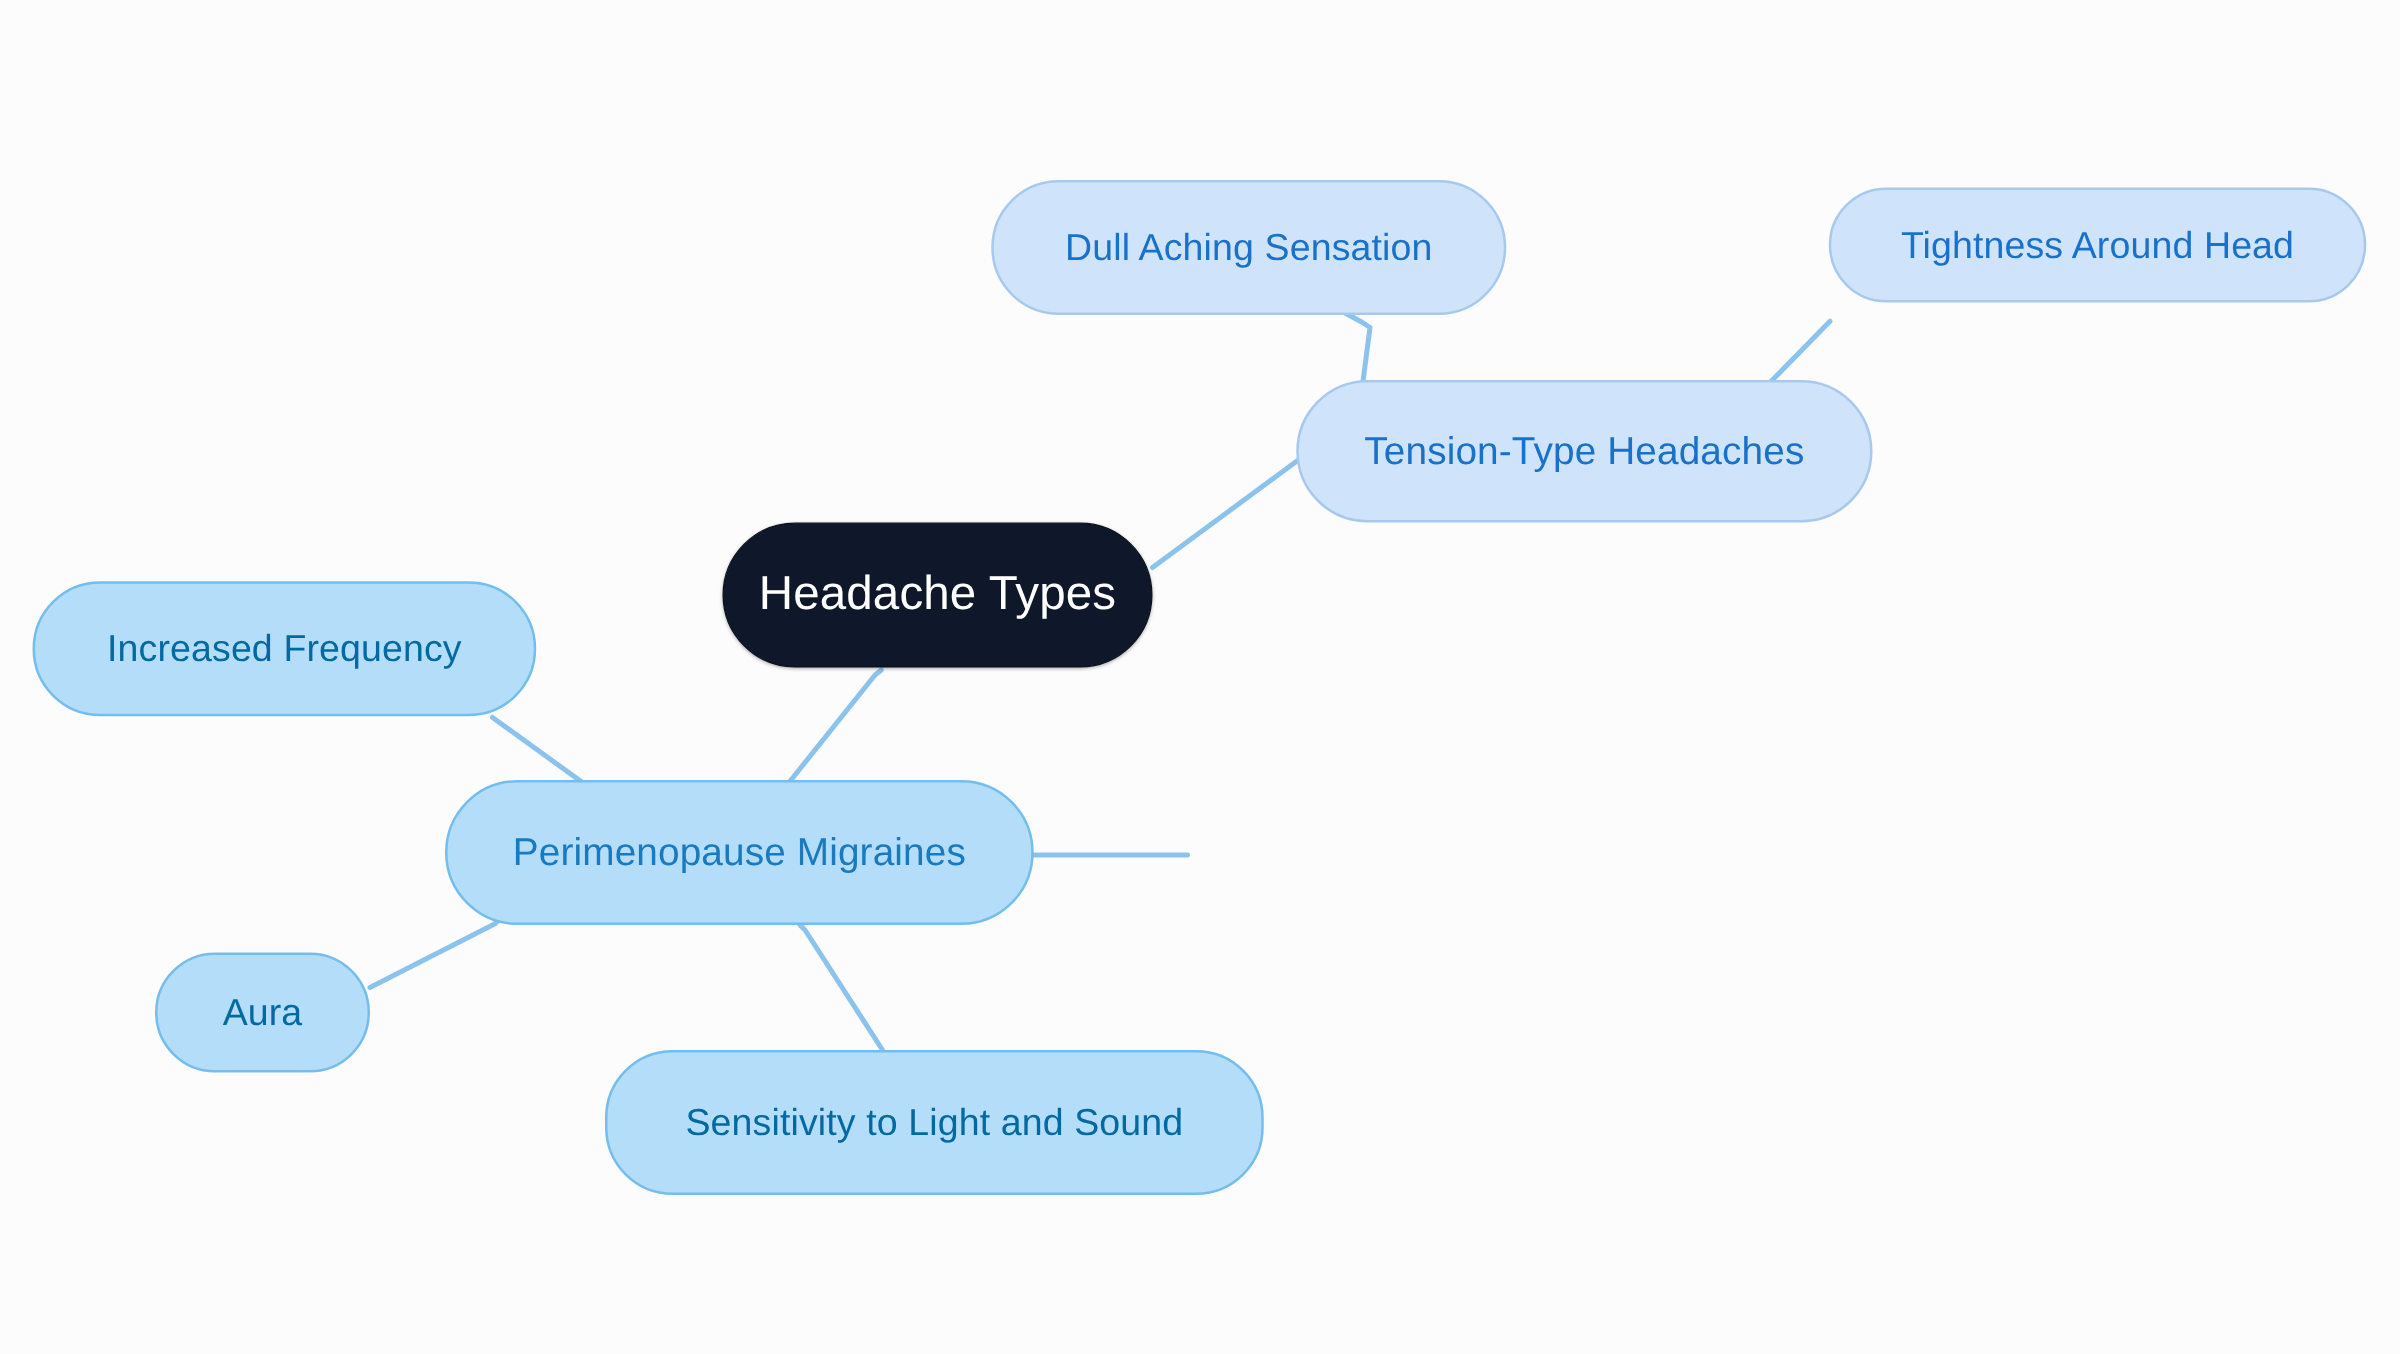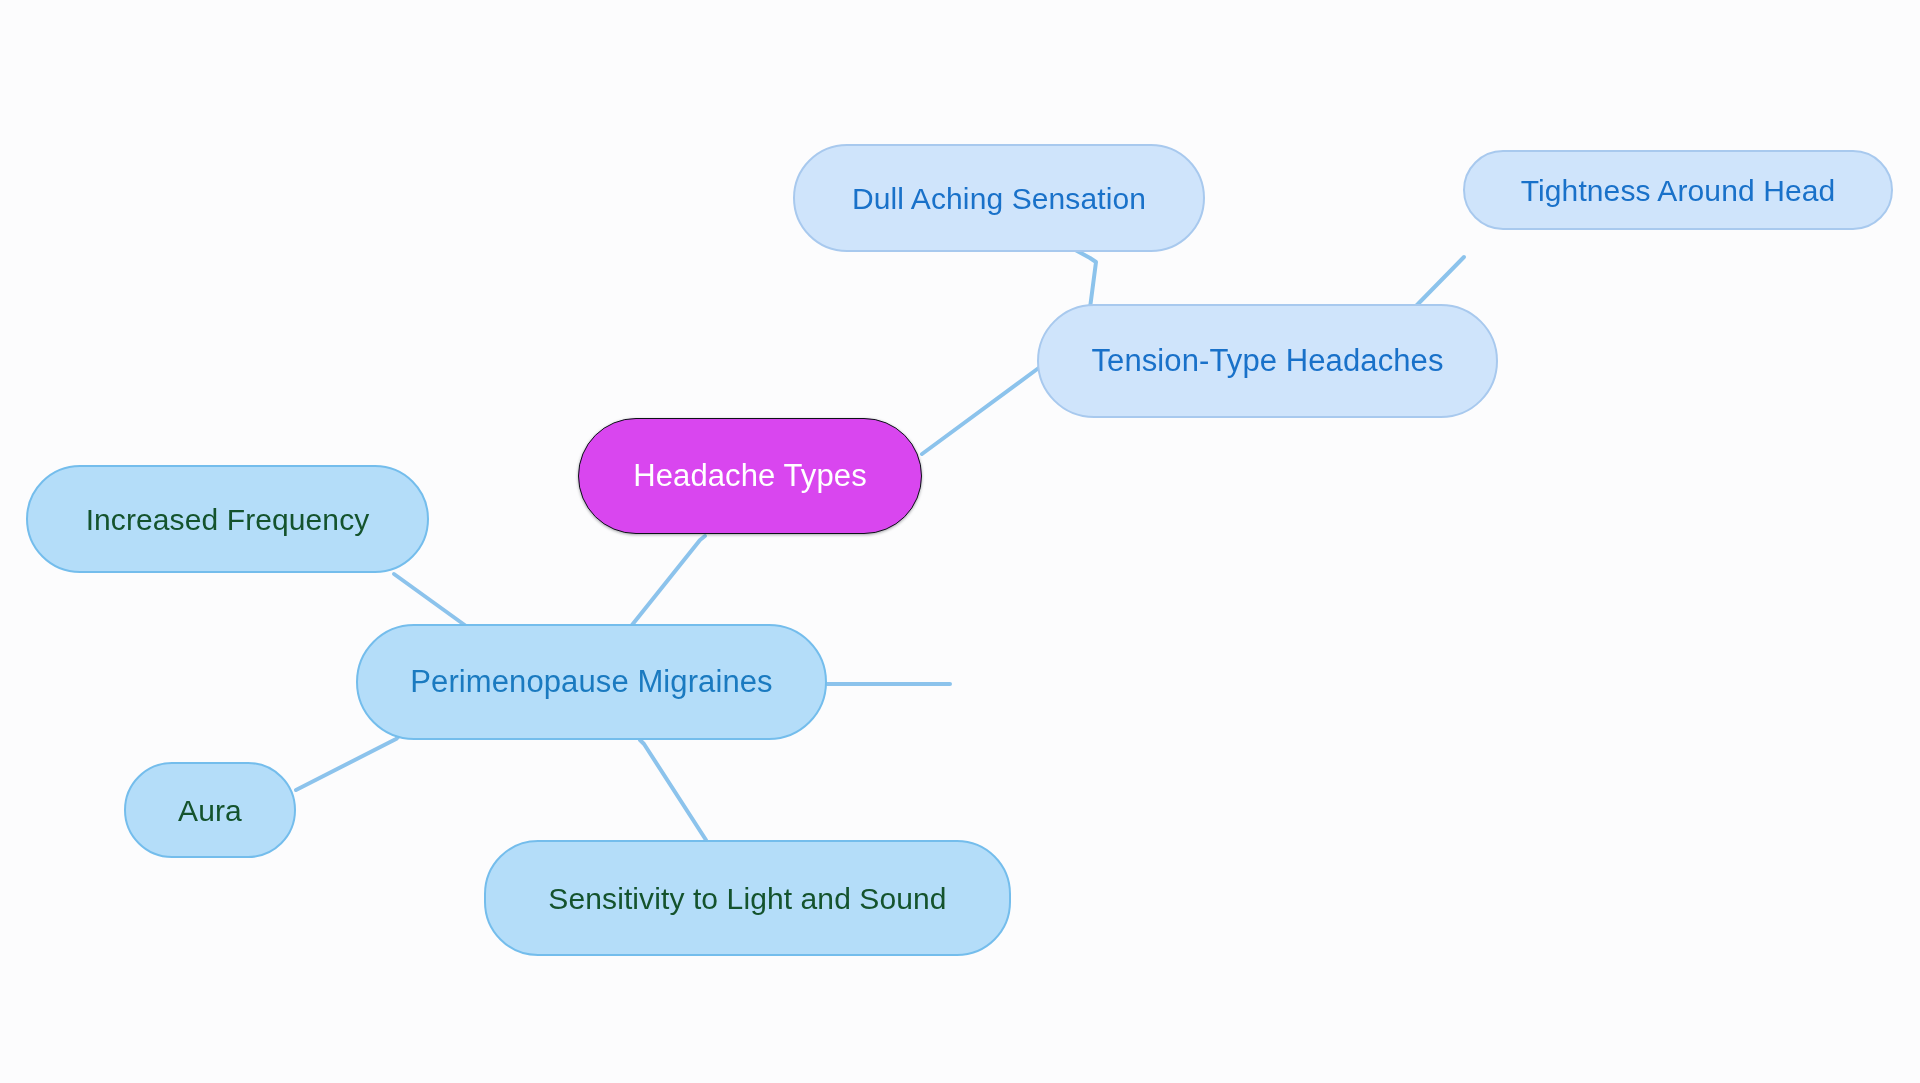--- a/index.html
+++ b/index.html
@@ -33,25 +33,25 @@
     justify-content: center;
     text-align: center;
     white-space: nowrap;
     letter-spacing: 0.1px;
   }
   .node-label {
     display: block;
     line-height: 1.1;
   }
   .node-root {
-    background: #d946ef;
+    background: #0f172a;
     color: #ffffff;
     border: 1px solid #0d1218;
     border-radius: 58px;
-    font-size: 31px;
+    font-size: 38px;
     box-shadow: 0 1px 3px rgba(10,14,20,0.35);
   }
   .node-branch-pale {
     background: #cfe4fb;
     border: 2px solid #a8c9ee;
     color: #1971c9;
     border-radius: 58px;
     font-size: 31px;
     align-items: center;
   }
@@ -65,21 +65,21 @@
   .node-branch-sky {
     background: #b4ddf9;
     border: 2px solid #74bdec;
     color: #1a7ac0;
     border-radius: 58px;
     font-size: 31px;
   }
   .node-leaf-sky {
     background: #b4ddf9;
     border: 2px solid #74bdec;
-    color: #14532d;
+    color: #0369a1;
     border-radius: 54px;
     font-size: 30px;
   }
 </style>
 </head>
 <body>
 
 <div id="mindmap-canvas" style="background: rgb(252, 252, 253);">
 
   <svg id="mindmap-svg" viewBox="0 0 1920 1083" xmlns="http://www.w3.org/2000/svg">
@@ -98,21 +98,21 @@
   </div>
 
   <div class="node node-branch-pale" style="left: 1037px; top: 304px; width: 461px; height: 114px;">
     <span class="node-label">Tension-Type Headaches</span>
   </div>
 
   <div class="node node-leaf-pale" style="left: 793px; top: 144px; width: 412px; height: 108px;">
     <span class="node-label">Dull Aching Sensation</span>
   </div>
 
-  <div class="node node-leaf-pale" style="left: 1463px; top: 150px; width: 430px; height: 80px;">
+  <div class="node node-leaf-pale" style="left: 1463px; top: 150px; width: 430px; height: 92px;">
     <span class="node-label">Tightness Around Head</span>
   </div>
 
   <div class="node node-branch-sky" style="left: 356px; top: 624px; width: 471px; height: 116px; text-align: center;">
     <span class="node-label">Perimenopause Migraines</span>
   </div>
 
   <div class="node node-leaf-sky" style="left: 26px; top: 465px; width: 403px; height: 108px;">
     <span class="node-label">Increased Frequency</span>
   </div>

